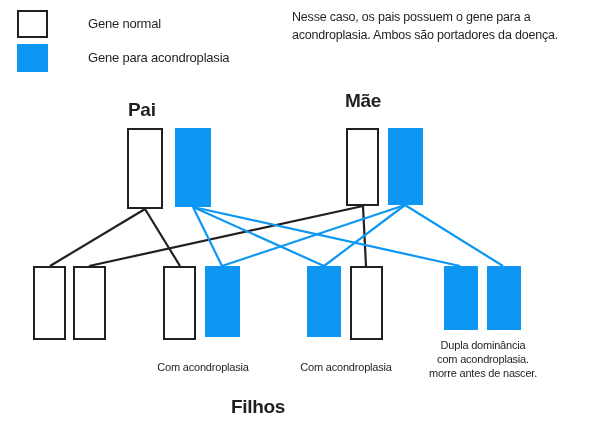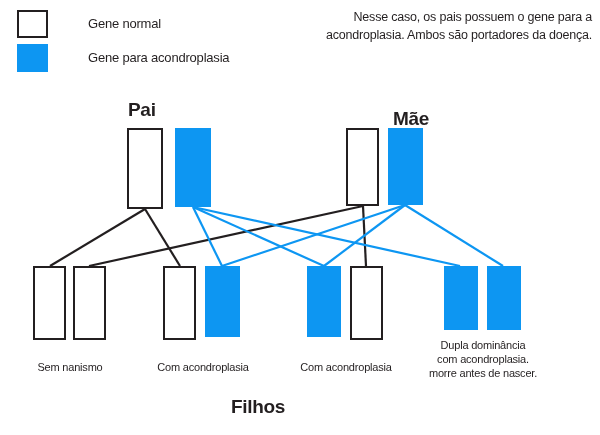--- a/index.html
+++ b/index.html
@@ -44,37 +44,37 @@
   }
   .ll-1 { top: 16px; }
   .ll-2 { top: 50px; text-align: center; }
 
   
   .caption {
     position: absolute;
     left: 292px;
     top: 8px;
     width: 300px;
-    text-align: right;
+    text-align: left;
     font-size: 12.5px;
     line-height: 1.45;
     color: #231f20;
     letter-spacing: -0.2px;
   }
 
   
   .parent-title {
     position: absolute;
     font-size: 19px;
     font-weight: bold;
     color: #231f20;
     letter-spacing: -0.3px;
   }
   #title-pai  { left: 128px; top: 99px; width: 84px; text-align: left; }
-  #title-mae  { left: 345px; top: 108px; width: 84px; text-align: right; }
+  #title-mae  { left: 345px; top: 90px; width: 84px; text-align: left; }
 
   .filhos-title {
     position: absolute;
     left: 188px;
     top: 396px;
     width: 140px;
     text-align: center;
     font-size: 19px;
     font-weight: bold;
     color: #231f20;
@@ -184,21 +184,20 @@
   <div>
     <div class="chrom blue" style="left:307px; top:266px; width:34px; height:71px;"></div>
     <div class="chrom white" style="left:350px; top:266px; width:33px; height:74px;"></div>
   </div>
 
   <div>
     <div class="chrom blue" style="left:444px; top:266px; width:34px; height:64px;"></div>
     <div class="chrom blue" style="left:487px; top:266px; width:34px; height:64px;"></div>
   </div>
 
-  <div class="child-label" id="label-child-1">Sem nanismo</div>
   <div class="child-label" id="label-child-2">Com acondroplasia</div>
   <div class="child-label" id="label-child-3">Com acondroplasia</div>
   <div class="child-label" id="label-child-4">
     <div>Dupla dominância</div>
     <div>com acondroplasia.</div>
     <div>morre antes de nascer.</div>
   </div>
 
   <div class="filhos-title">Filhos</div>
 

